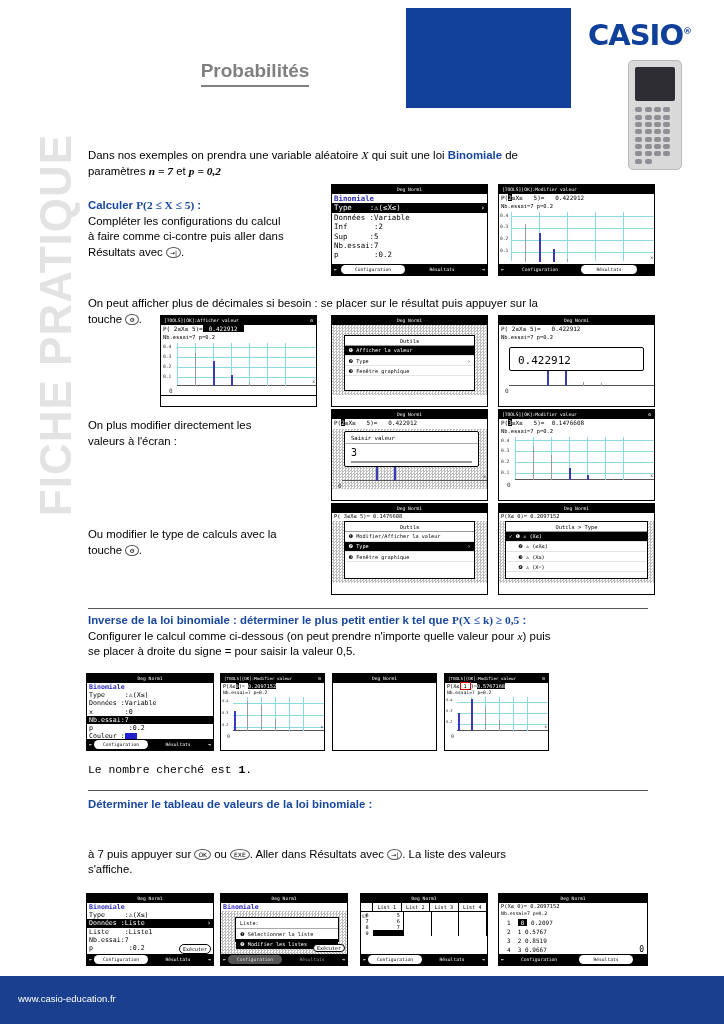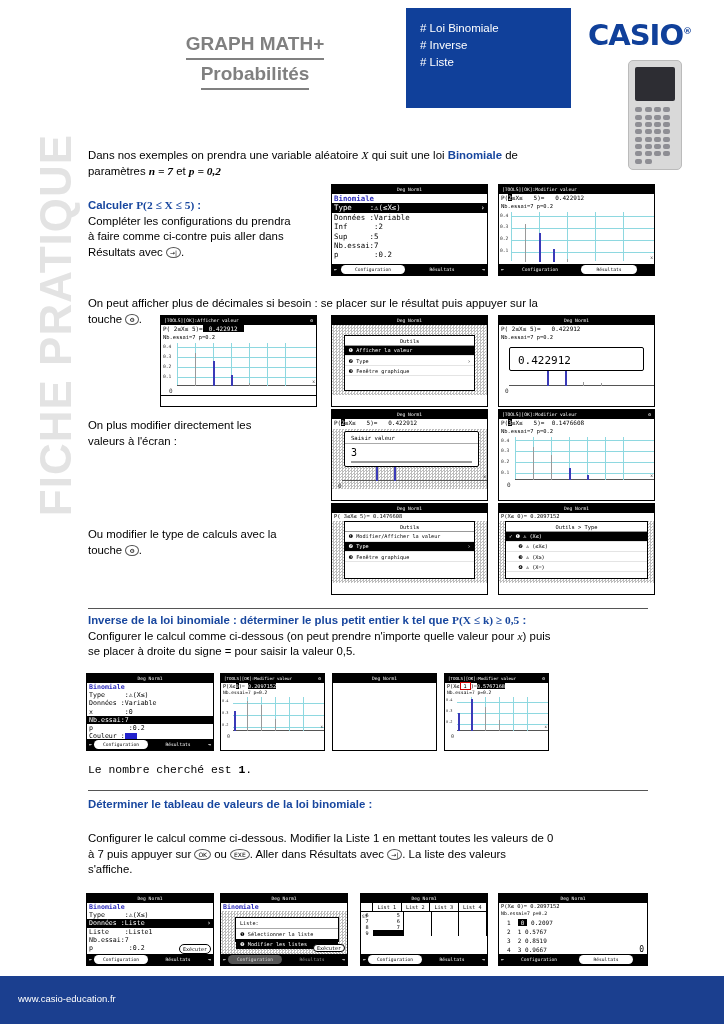--- a/index.html
+++ b/index.html
@@ -157,30 +157,25 @@
   }
 </style>
 </head>
 <body>
 
 <div class="side-band">
   <div class="vtext">FICHE PRATIQUE</div>
 </div>
 
 <div class="hdr-title">
-  <span>GRAPH MATH+</span><br>
+  <br>
   <span>Probabilités</span>
 </div>
 
 <div class="blue-box">
-  <ul>
-    <li># Loi Binomiale</li>
-    <li># Inverse</li>
-    <li># Liste</li>
-  </ul>
 </div>
 
 <div class="casio-logo"><span>CASIO</span><sup>®</sup></div>
 
 <div class="calc-photo">
   <div class="scr"></div>
   <div class="kp">
     <i></i>
       <i></i>
       <i></i>
@@ -214,21 +209,21 @@
   </div>
 </div>
 
 <div class="ptxt" style="left:88px; top:148px; width:540px;">
   <span>Dans nos exemples on prendra une variable aléatoire </span><span class="mi">X</span><span> qui suit une loi </span><b class="blue">Binomiale</b><span> de</span><br>
   <span>paramètres </span><span class="mb">n = 7</span><span> et </span><span class="mb">p = 0,2</span>
 </div>
 
 <div class="ptxt" style="left:88px; top:198px; width:240px;">
   <span class="blue">Calculer </span><span class="blue mr">P(2 ≤ X ≤ 5)</span><span class="blue"> :</span><br>
-  <span>Compléter les configurations du prendra</span><br>
+  <span>Compléter les configurations du calcul</span><br>
   <span>à faire comme ci-contre puis aller dans</span><br>
   <span>Résultats avec </span><span class="key">→|</span><span>.</span>
 </div>
 
 <div class="cs" style="left:331px; top:184px; width:157px; height:92px;">
   <div class="bar">
       <span class="ctr">Deg Norm1</span>
     </div>
   <div class="bod">
     <div class="ln ttl">Binomiale</div>
@@ -552,21 +547,21 @@
 
 <div class="ptxt" style="left:88px; top:763px;font-family:Liberation Mono, monospace;">
   <span>Le nombre cherché est </span><b>1</b><span>.</span>
 </div>
 
 <div class="rule" style="left:88px; top:790px; width:560px;"></div>
 <div class="ptxt" style="left:88px; top:797px; width:560px;">
   <span class="blue">Déterminer le tableau de valeurs de la loi binomiale :</span>
 </div>
 <div class="ptxt" style="left:88px; top:831px; width:560px;">
-  <span>Configurer le calcul comme ci-dessous. Modifier la Liste 1 en mettant toutes les valeurs de 0</span><br>
+  <br>
   <span>à 7 puis appuyer sur </span><span class="key">OK</span><span> ou </span><span class="key">EXE</span><span>. Aller dans Résultats avec </span><span class="key">→|</span><span>. La liste des valeurs</span><br>
   <span>s'affiche.</span>
 </div>
 
 <div class="cs" style="left:86px; top:893px; width:128px; height:73px;">
   <div class="bar">
       <span class="ctr">Deg Norm1</span>
     </div>
   <div class="bod">
     <div class="ln ttl" style="font-size:6.6px;line-height:8.2px;">Binomiale</div>

